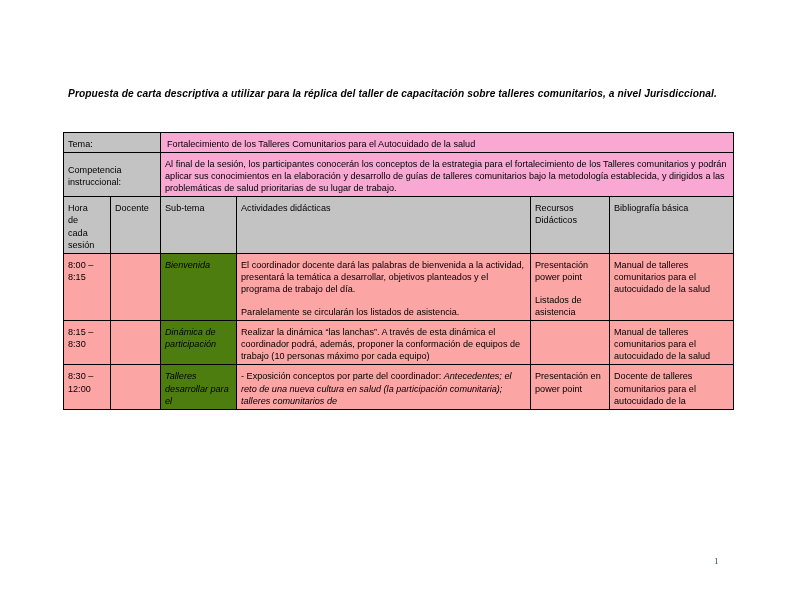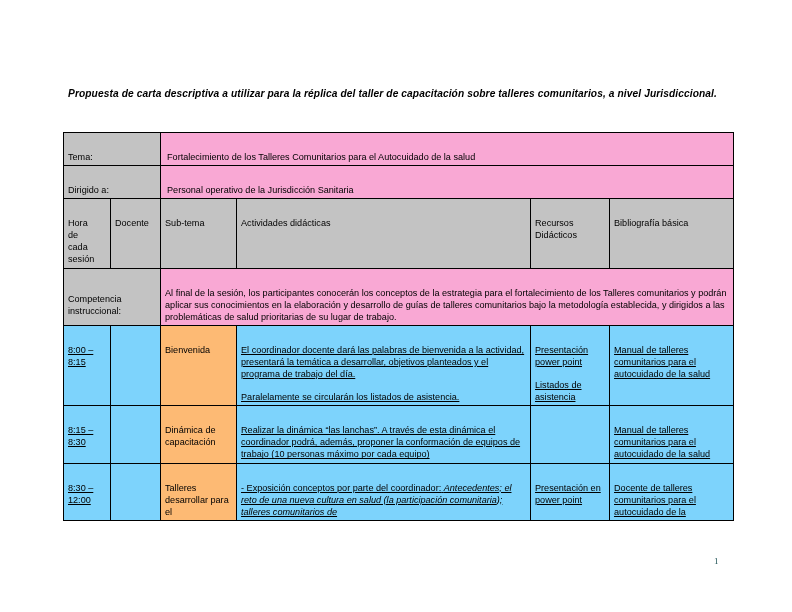--- a/index.html
+++ b/index.html
@@ -38,21 +38,21 @@
     left: 63px;
     top: 128px;
     width: 670px;
     border-collapse: collapse;
     table-layout: fixed;
     font-size: 9.1px;
     color: #000000;
   }
   table.sheet td, table.sheet th {
     border: 1px solid #000000;
-    padding: 18px 3px 2px 4px;
+    padding: 5px 3px 2px 4px;
     vertical-align: top;
     line-height: 1.33;
     font-weight: normal;
     text-align: left;
   }
   .cell-label {
     background: #c3c3c3;
     white-space: pre-line;
   }
   .cell-value {
@@ -63,26 +63,26 @@
   }
   td.hdr {
     background: #c3c3c3;
     vertical-align: middle;
     white-space: pre-line;
   }
   td.hdr.top {
     vertical-align: top;
   }
   .cell-plain {
-    background: #7dd3fc;
-    text-decoration: underline;
+    background: #fca5a5;
   }
   .subtema {
-    background: #fdba74;
+    background: #4d7c0f;
     font-weight: bold;
+    font-style: italic;
   }
   .ital {
     font-style: italic;
   }
   .blank-line {
     display: block;
     height: 11px;
   }
   .pagenum {
     position: absolute;
@@ -121,43 +121,39 @@
         <col style="width:79px">
         <col style="width:124px">
       </colgroup>
       <tbody>
 
         <tr>
           <td class="cell-label" colspan="2">Tema:</td>
           <td class="cell-value pad-in" colspan="4">Fortalecimiento de los Talleres Comunitarios para el Autocuidado de la salud</td>
         </tr>
 
-        <tr>
-          <td class="cell-label" colspan="2">Dirigido a:</td>
-          <td class="cell-value pad-in" colspan="4">Personal operativo de la Jurisdicción Sanitaria</td>
-        </tr>
-
+
+
+        <tr>
+          <td class="cell-label" colspan="2" style="vertical-align:middle">Competencia
+instruccional:</td>
+          <td class="cell-value" colspan="4"> Al final de la sesión, los participantes conocerán los conceptos  de la estrategia para el fortalecimiento de los Talleres comunitarios y podrán aplicar sus conocimientos en la elaboración y desarrollo de guías de talleres comunitarios bajo la metodología establecida, y dirigidos a las problemáticas de salud prioritarias de su lugar de trabajo.</td>
+        </tr>
 
         <tr>
           <td class="hdr top">Hora
 de
 cada
 sesión</td>
           <td class="hdr">Docente</td>
           <td class="hdr">Sub-tema</td>
           <td class="hdr">Actividades didácticas</td>
           <td class="hdr">Recursos
 Didácticos</td>
           <td class="hdr">Bibliografía básica</td>
-        </tr>
-
-        <tr>
-          <td class="cell-label" colspan="2" style="vertical-align:middle">Competencia
-instruccional:</td>
-          <td class="cell-value" colspan="4"> Al final de la sesión, los participantes conocerán los conceptos  de la estrategia para el fortalecimiento de los Talleres comunitarios y podrán aplicar sus conocimientos en la elaboración y desarrollo de guías de talleres comunitarios bajo la metodología establecida, y dirigidos a las problemáticas de salud prioritarias de su lugar de trabajo.</td>
         </tr>
 
         <tr>
           <td class="cell-plain" style="white-space:pre-line">8:00 –
 8:15</td>
           <td class="cell-plain"></td>
           <td class="subtema">Bienvenida</td>
           <td class="cell-plain">
             <span> El coordinador docente dará las palabras de bienvenida a la actividad, presentará la temática a desarrollar, objetivos planteados y el programa de trabajo del día.</span>
             <span class="blank-line"></span>
@@ -168,21 +164,21 @@
             <span class="blank-line"></span>
             <span>Listados de asistencia</span>
           </td>
           <td class="cell-plain">Manual de talleres comunitarios para el autocuidado de la salud</td>
         </tr>
 
         <tr>
           <td class="cell-plain" style="white-space:pre-line">8:15 –
 8:30</td>
           <td class="cell-plain"></td>
-          <td class="subtema">Dinámica de capacitación</td>
+          <td class="subtema">Dinámica de participación</td>
           <td class="cell-plain">Realizar la dinámica “las lanchas”. A través de esta dinámica el coordinador podrá, además, proponer la conformación de equipos de trabajo (10 personas máximo por cada equipo)</td>
           <td class="cell-plain"></td>
           <td class="cell-plain">Manual de talleres comunitarios para el autocuidado de la salud</td>
         </tr>
 
         <tr>
           <td class="cell-plain" style="white-space:pre-line">8:30 –
 12:00</td>
           <td class="cell-plain"></td>
           <td class="subtema">Talleres desarrollar para el</td>

